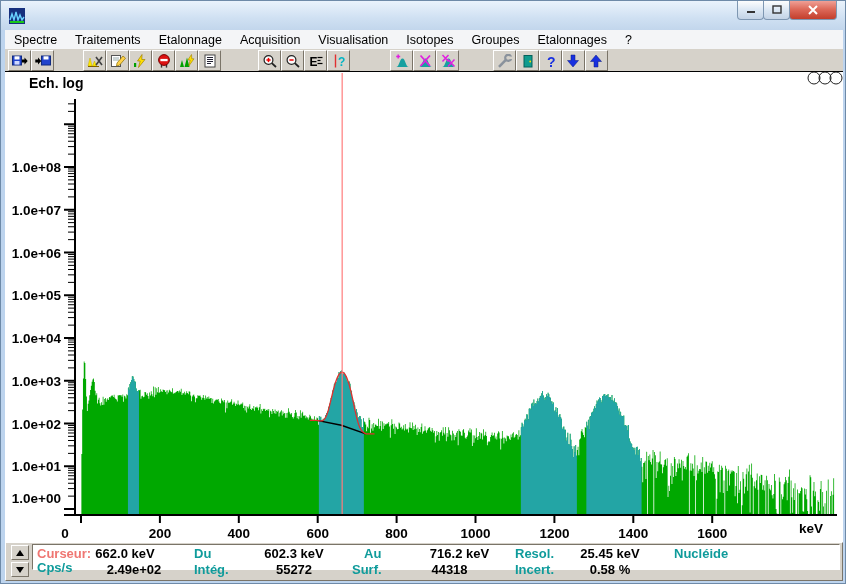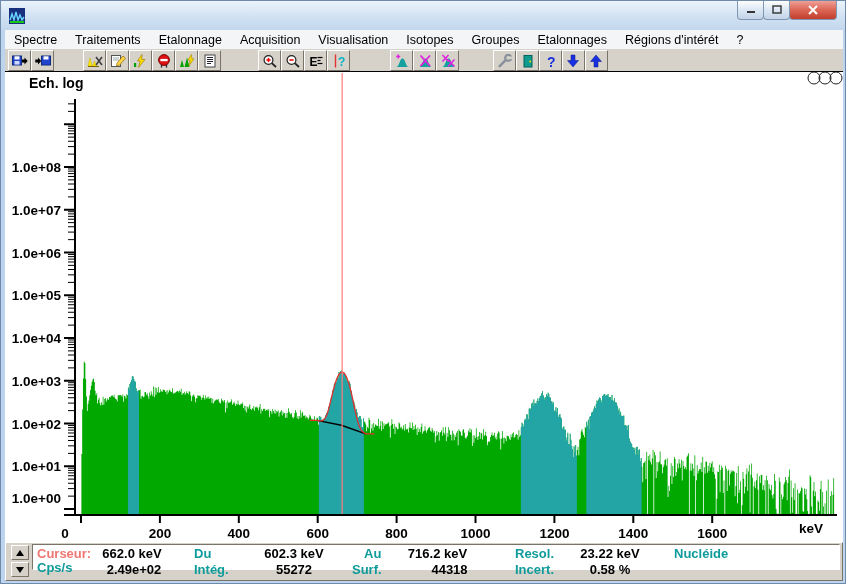--- a/index.html
+++ b/index.html
@@ -72,21 +72,20 @@
 
   <div id="menubar">
       <div class="menu-item">Spectre</div>
       <div class="menu-item">Traitements</div>
       <div class="menu-item">Etalonnage</div>
       <div class="menu-item">Acquisition</div>
       <div class="menu-item">Visualisation</div>
       <div class="menu-item">Isotopes</div>
       <div class="menu-item">Groupes</div>
       <div class="menu-item">Etalonnages</div>
-      <div class="menu-item">Régions d'intérét</div>
       <div class="menu-item">?</div>
     </div>
 
   <div id="toolbar">
       <div class="tbtn" style="left: 3px;">
         <span style="display: flex;">
           <svg width="16" height="14" viewBox="0 0 16 14">
             <rect x="0.5" y="2" width="9" height="9" fill="#2244cc" stroke="#102a80"></rect>
             <rect x="2.5" y="2.3" width="5" height="3.2" fill="#fff"></rect>
             <rect x="2.5" y="7" width="5" height="3.6" fill="#cfd8ff"></rect>
@@ -400,27 +399,27 @@
 
   <div id="statusbar">
     <div class="spin" id="spin-up">
         <div class="tri-up"></div>
       </div>
     <div class="spin" id="spin-down">
         <div class="tri-down"></div>
       </div>
     <div id="status-panel">
         <span class="st-label coral" style="left: 4px; top: 1px;">Curseur:</span>
-        <span class="st-value" style="left: 44px; width: 110px; top: 1px;">662.0 keV</span>
+        <span class="st-value" style="left: 37px; width: 110px; top: 1px;">662.0 keV</span>
         <span class="st-label" style="left: 161px; top: 1px;">Du</span>
         <span class="st-value" style="left: 206px; width: 110px; top: 1px;">602.3 keV</span>
         <span class="st-label" style="left: 319px; top: 1px; margin-left: 12px;">Au</span>
-        <span class="st-value" style="left: 352px; width: 105px; top: 1px;">716.2 keV</span>
+        <span class="st-value" style="left: 374px; width: 105px; top: 1px;">716.2 keV</span>
         <span class="st-label" style="left: 482px; top: 1px;">Resol.</span>
-        <span class="st-value" style="left: 527px; width: 100px; top: 1px;">23.22 keV</span>
+        <span class="st-value" style="left: 527px; width: 100px; top: 1px;">25.45 keV</span>
         <span class="st-label" style="left: 641px; top: 1px;">Nucléide</span>
         <span class="st-label" style="left: 4px; top: 15px;">Cps/s</span>
         <span class="st-value" style="left: 46px; width: 110px; top: 17px;">2.49e+02</span>
         <span class="st-label" style="left: 161px; top: 17px;">Intég.</span>
         <span class="st-value" style="left: 206px; width: 110px; top: 17px;">55272</span>
         <span class="st-label" style="left: 319px; top: 17px;">Surf.</span>
         <span class="st-value" style="left: 364px; width: 105px; top: 17px;">44318</span>
         <span class="st-label" style="left: 482px; top: 17px;">Incert.</span>
         <span class="st-value" style="left: 527px; width: 100px; top: 17px;">0.58 %</span>
       </div>

